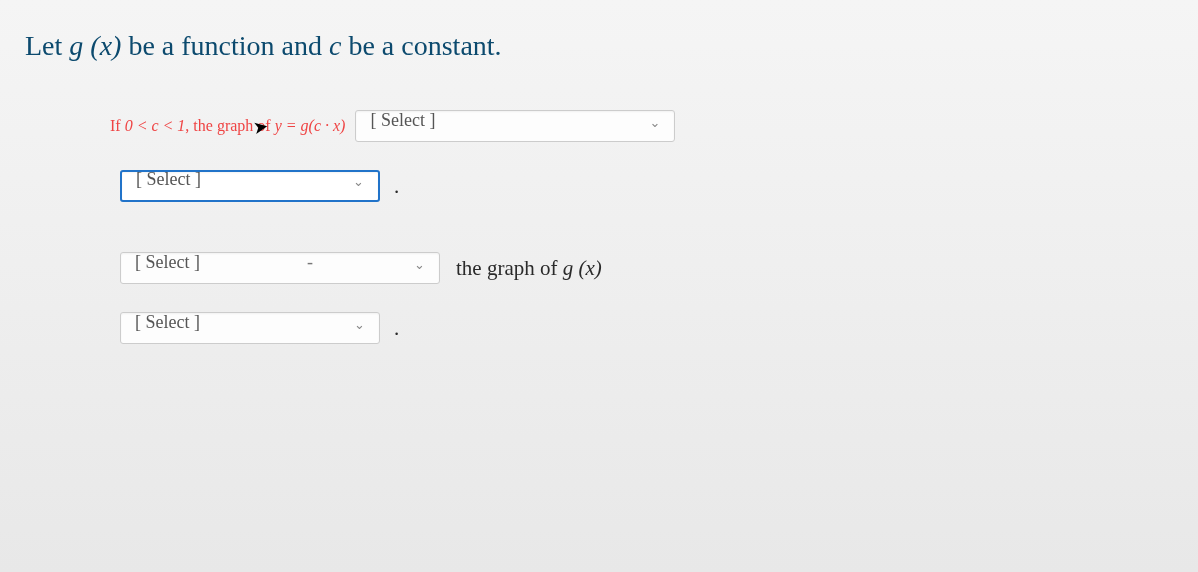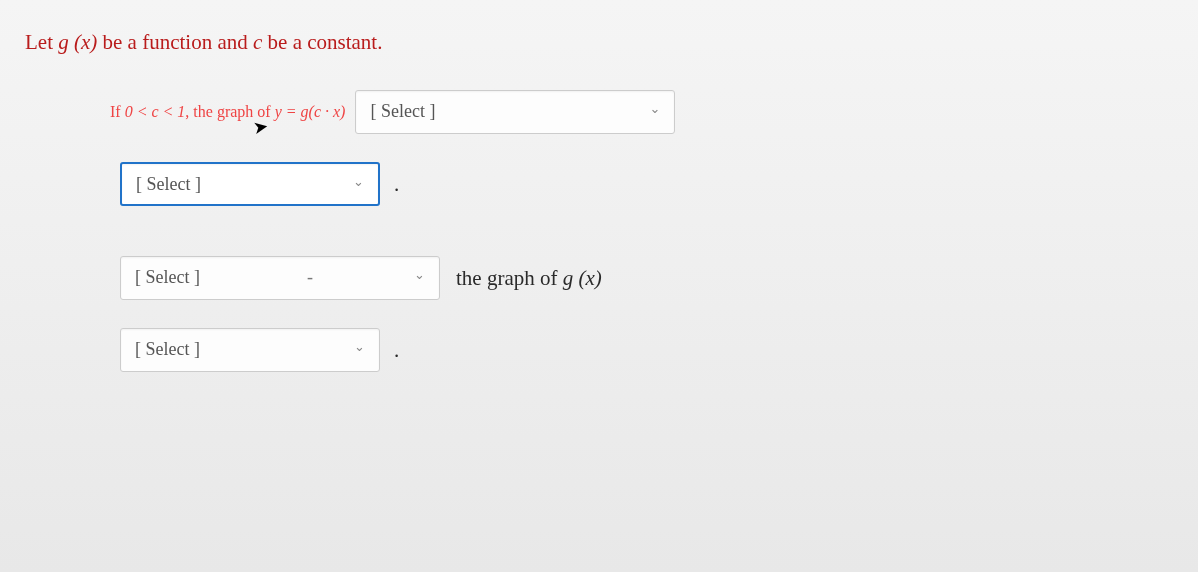--- a/index.html
+++ b/index.html
@@ -11,23 +11,23 @@
       font-family: Georgia, 'Times New Roman', serif;
       background: linear-gradient(to bottom, #f5f5f5 0%, #e8e8e8 100%);
       width: 1198px;
       height: 572px;
       padding: 30px 25px;
       color: #333;
       position: relative;
       overflow: hidden;
     }
     .intro {
-      font-size: 21px;
-      margin-bottom: 35px;
-      color: #b91c1c;
+      font-size: 28px;
+      margin-bottom: 48px;
+      color: #0c4a6e;
     }
     .math {
       font-style: italic;
       font-family: 'Times New Roman', serif;
     }
     .question-block {
       margin-left: 85px;
       margin-bottom: 20px;
     }
     .line {
@@ -37,28 +37,28 @@
       flex-wrap: nowrap;
     }
     .text-part {
       font-size: 16px;
       color: #ef4444;
       white-space: nowrap;
       text-align: right;
     }
     .select-box {
       display: inline-flex;
-      align-items: flex-start;
+      align-items: flex-end;
       justify-content: space-between;
       background: #fdfdfd;
       border: 1px solid #ccc;
       border-radius: 3px;
       padding: 10px 14px;
       min-width: 320px;
-      height: 44px;
+      height: 32px;
       font-size: 18px;
       color: #555;
       cursor: pointer;
       margin: 0 10px;
       box-shadow: inset 0 1px 2px rgba(0,0,0,0.05);
     }
     .select-box.active {
       border: 2px solid #2173c9;
       background: #fff;
     }

